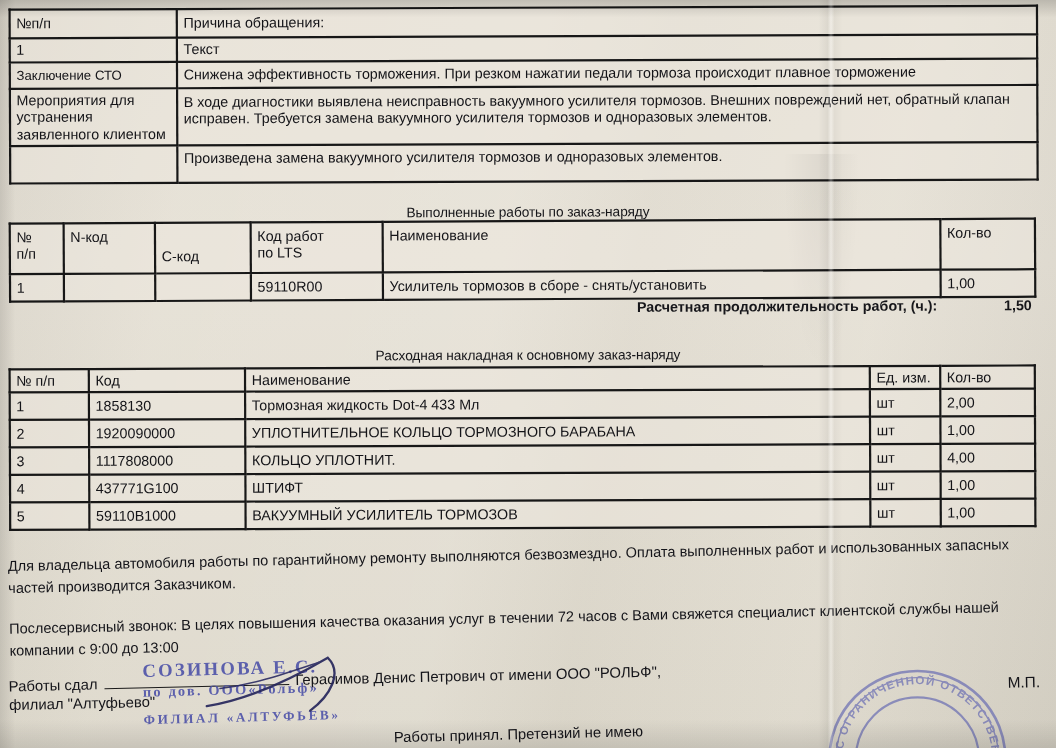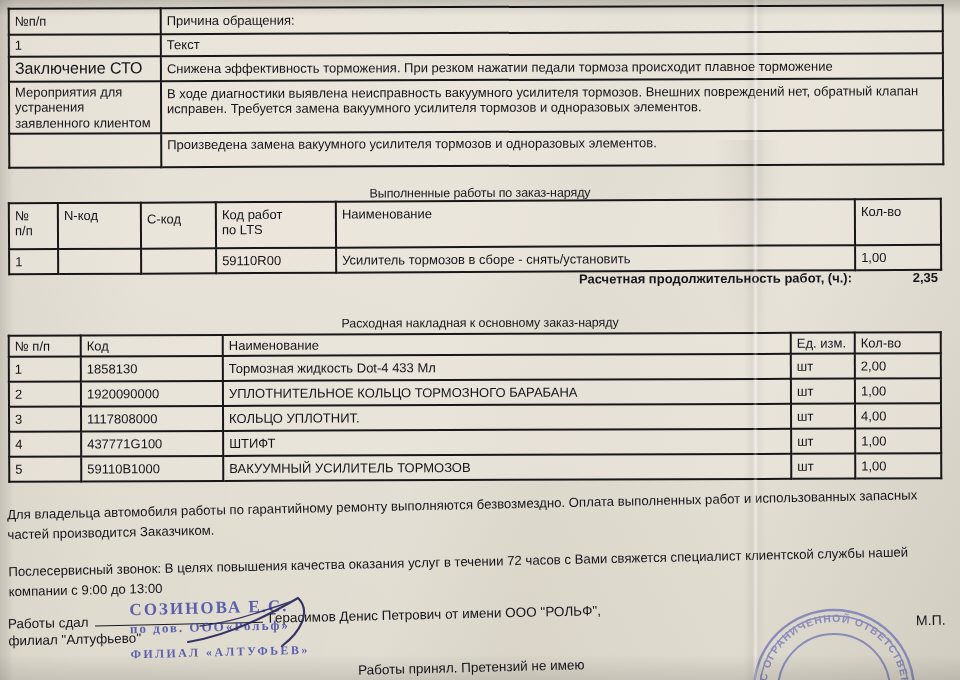--- a/index.html
+++ b/index.html
@@ -187,21 +187,21 @@
       <tbody>
           <tr>
         <td class="ctr bold" style="width:152px;height:26px;vertical-align:middle">№п/п</td>
         <td class="ctr" style="height:26px;vertical-align:middle">Причина обращения:</td>
       </tr>
       <tr>
         <td class="ctr" style="height:22px;vertical-align:middle">1</td>
         <td class="ctr" style="height:22px;vertical-align:middle">Текст</td>
       </tr>
       <tr>
-        <td class="ctr bold" style="height:24px;vertical-align:middle;font-size:16px">Заключение СТО</td>
+        <td class="ctr bold" style="height:24px;vertical-align:middle;font-size:12px">Заключение СТО</td>
         <td style="height:24px;vertical-align:middle">Снижена эффективность торможения. При резком нажатии педали тормоза происходит плавное торможение</td>
       </tr>
       <tr>
         <td class="ctr tiny" style="height:44px;vertical-align:middle">Мероприятия для устранения заявленного клиентом</td>
         <td style="height:44px;vertical-align:top;padding-top:4px">В ходе диагностики выявлена неисправность вакуумного усилителя тормозов. Внешних повреждений нет, обратный клапан исправен. Требуется замена вакуумного усилителя тормозов и одноразовых элементов.</td>
       </tr>
       <tr>
         <td style="height:34px">&nbsp;</td>
         <td style="height:34px;vertical-align:top;padding-top:3px">Произведена замена вакуумного усилителя тормозов и одноразовых элементов.</td>
       </tr>
@@ -213,21 +213,21 @@
 
   <div id="tbl2-wrap">
     <table class="tbl">
       <tbody>
           <tr>
         <td class="ctr bold" style="width:49px;height:46px;vertical-align:top;padding-top:4px">
           <div>№</div>
           <div>п/п</div>
         </td>
         <td class="ctr bold" style="width:83px;vertical-align:top;padding-top:4px">N-код</td>
-        <td class="ctr bold" style="width:75px;vertical-align:top;padding-top:8px">С-код</td>
+        <td class="ctr bold" style="width:87px;vertical-align:top;padding-top:22px">С-код</td>
         <td class="bold" style="width:120px;vertical-align:top;padding-top:4px">
           <div>Код работ</div>
           <div>по LTS</div>
         </td>
         <td class="bold" style="vertical-align:top;padding-top:4px">Наименование</td>
         <td class="bold ctr" style="width:86px;vertical-align:top;padding-top:4px">Кол-во</td>
       </tr>
       <tr>
         <td class="ctr" style="height:25px;vertical-align:middle">1</td>
         <td style="vertical-align:middle"></td>
@@ -235,21 +235,21 @@
         <td style="vertical-align:middle">59110R00</td>
         <td style="vertical-align:middle">Усилитель тормозов в сборе - снять/установить</td>
         <td class="rgt" style="vertical-align:middle">1,00</td>
       </tr>
     </tbody>
       </table>
   </div>
 
   <div id="duration-line">
     <span>Расчетная продолжительность работ, (ч.):</span>
-    <span style="width:58px;text-align:right">2,35</span>
+    <span style="width:58px;text-align:right">1,50</span>
   </div>
 
   <div id="tbl3-cap" class="caption">Расходная накладная к основному заказ-наряду</div>
 
   <div id="tbl3-wrap">
     <table class="tbl">
       <tbody>
           <tr>
         <td class="ctr bold" style="width:72px;height:16px;vertical-align:middle">№ п/п</td>
         <td class="bold" style="width:142px;vertical-align:middle">Код</td>

